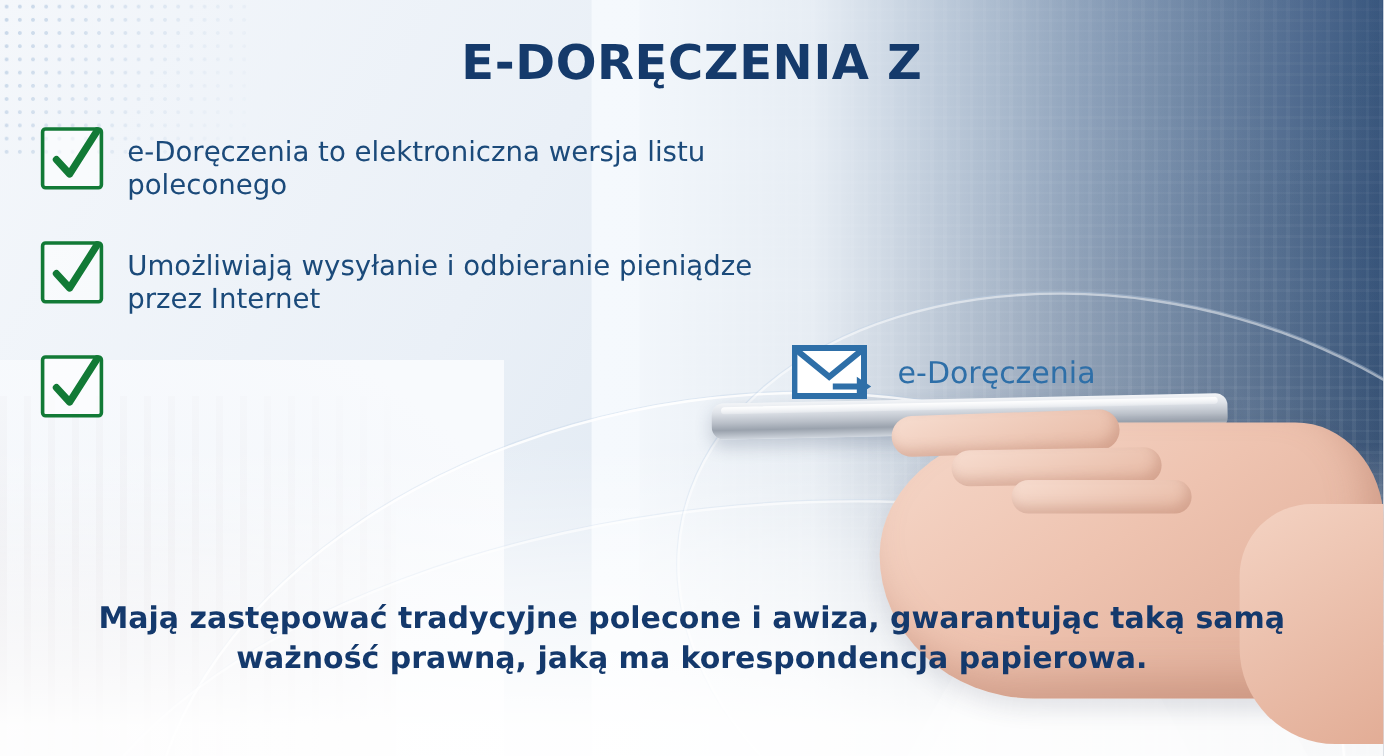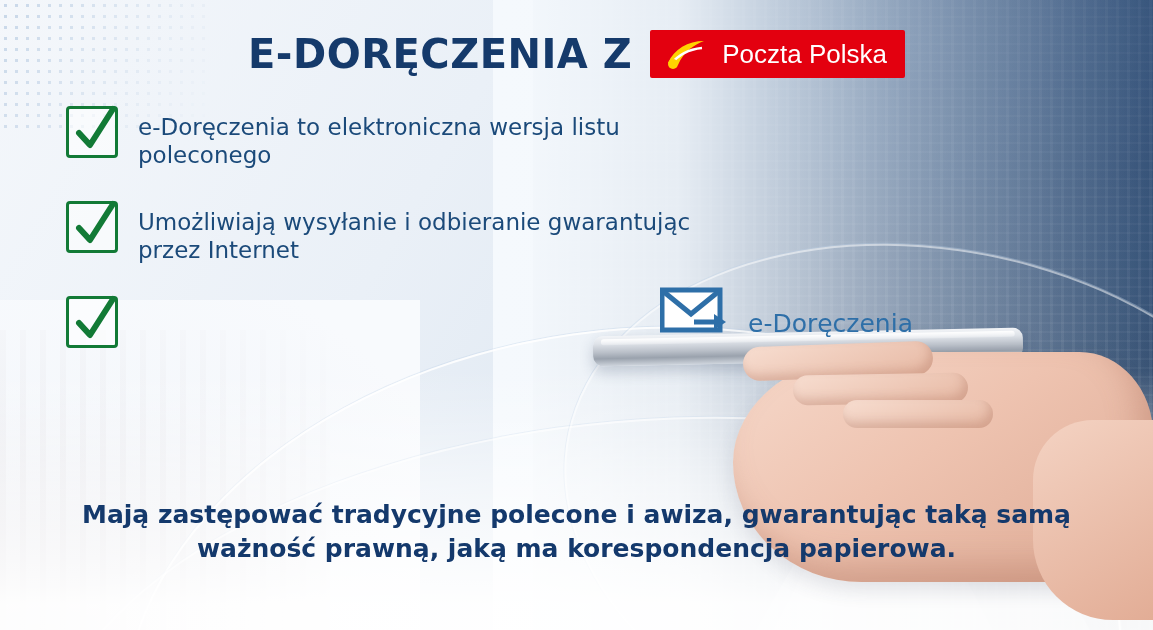--- a/index.html
+++ b/index.html
@@ -172,21 +172,20 @@
     position: absolute;
     left: 34px;
     top: 106px;
     width: 660px;
   }
   .bullet {
     display: flex;
     align-items: flex-start;
     gap: 20px;
     margin-bottom: 32px;
-    margin-left: 32px;
   }
   .check-box {
     flex: 0 0 auto;
     width: 46px; height: 46px;
     border: 3px solid #127a36;
     border-radius: 4px;
     position: relative;
     background: rgba(255,255,255,0.55);
   }
   .check-box svg { position: absolute; left: 4px; top: -4px; }
@@ -197,21 +196,21 @@
     padding-top: 8px;
     font-family: "DejaVu Sans", sans-serif;
   }
 
   
   .edor-badge {
     position: absolute;
     left: 660px;
     top: 282px;
     display: flex;
-    align-items: flex-end;
+    align-items: center;
     gap: 16px;
   }
   .edor-label {
     font-size: 25px;
     color: #2e6fa8;
     font-family: "DejaVu Sans", sans-serif;
   }
 
   
   .footer {
@@ -247,48 +246,40 @@
     <div class="phone"></div>
     <div class="palm"></div>
     <div class="finger f1"></div>
     <div class="finger f2"></div>
     <div class="finger f3"></div>
     <div class="wrist"></div>
   </div>
 
   <div class="header">
     <div class="headline">E-DORĘCZENIA Z</div>
-    <div class="pp-logo">
-      <svg class="pp-mark" viewBox="0 0 46 34">
-        <path d="M4 26 C10 12, 24 4, 40 4 C30 8, 20 14, 14 28 Z" fill="#ffd200"></path>
-        <path d="M6 28 C14 18, 26 12, 38 11" stroke="#ffffff" stroke-width="2.5" fill="none"></path>
-        <circle cx="9" cy="27" r="5" fill="#ffd200"></circle>
-      </svg>
-      <span class="pp-name">Poczta Polska</span>
-    </div>
   </div>
 
   <div class="bullets">
 
     <div class="bullet">
       <span class="check-box">
         <svg width="44" height="52" viewBox="0 0 44 52">
             <path d="M6 28 L17 40 L40 4" stroke="#127a36" stroke-width="6" fill="none" stroke-linecap="round" stroke-linejoin="round"></path>
           </svg>
       </span>
       <span class="bullet-text">e-Doręczenia to elektroniczna wersja listu poleconego</span>
     </div>
 
     <div class="bullet">
       <span class="check-box">
         <svg width="44" height="52" viewBox="0 0 44 52">
             <path d="M6 28 L17 40 L40 4" stroke="#127a36" stroke-width="6" fill="none" stroke-linecap="round" stroke-linejoin="round"></path>
           </svg>
       </span>
-      <span class="bullet-text">Umożliwiają wysyłanie i odbieranie gwarantując przez Internet</span>
+      <span class="bullet-text">Umożliwiają wysyłanie i odbieranie pieniądze przez Internet</span>
     </div>
 
     <div class="bullet">
       <span class="check-box">
         <svg width="44" height="52" viewBox="0 0 44 52">
             <path d="M6 28 L17 40 L40 4" stroke="#127a36" stroke-width="6" fill="none" stroke-linecap="round" stroke-linejoin="round"></path>
           </svg>
       </span>
     </div>
 

